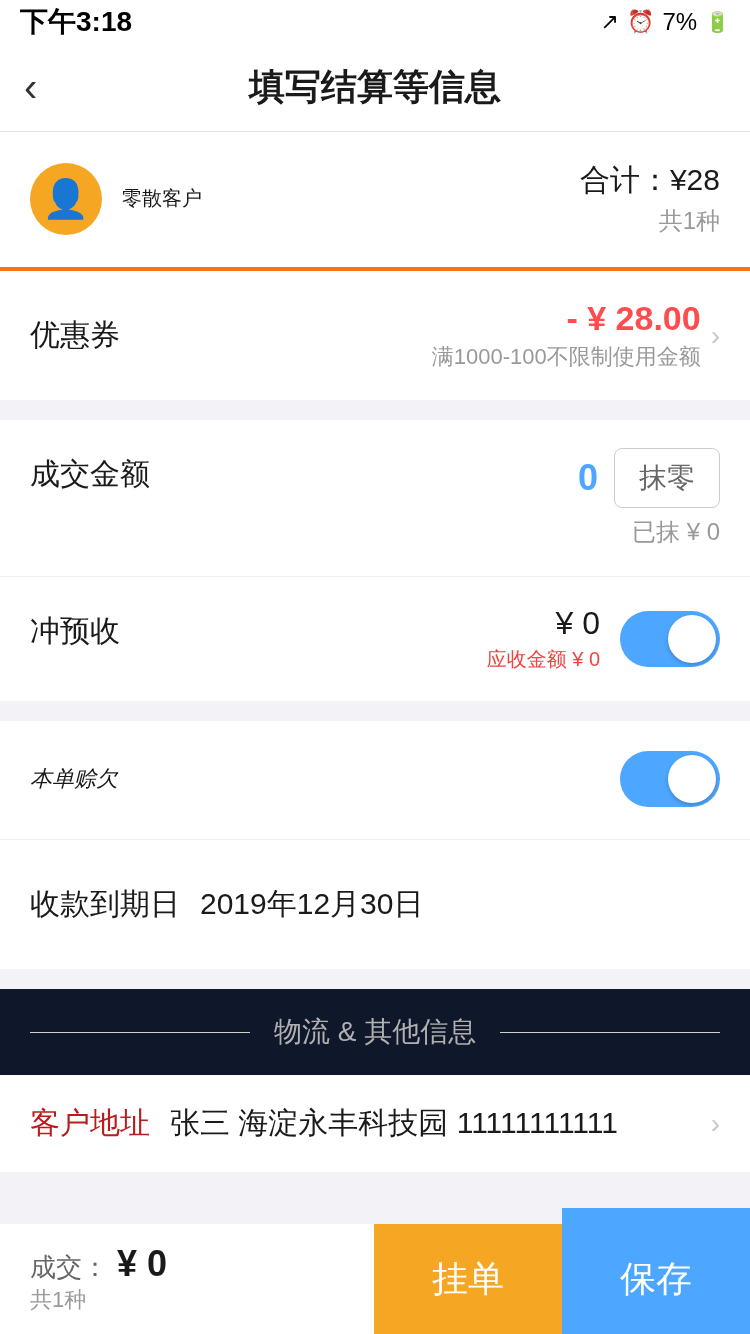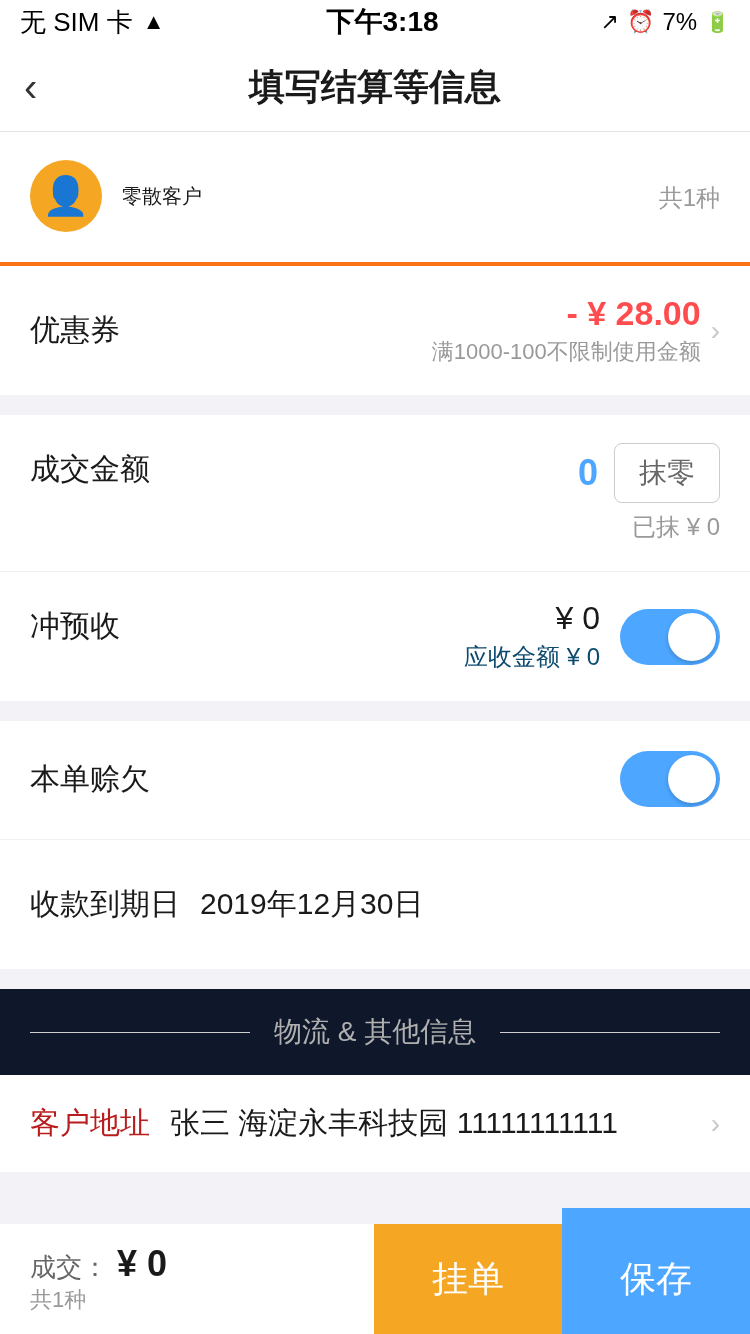--- a/index.html
+++ b/index.html
@@ -185,22 +185,22 @@
     .sub-text {
       font-size: 24px;
       color: #999;
     }
     .amount-value {
       font-size: 32px;
       color: #1a1a1a;
       font-weight: 500;
     }
     .amount-sub {
-      font-size: 24px;
-      color: #0c4a6e;
+      font-size: 20px;
+      color: #ef4444;
       margin-top: 4px;
     }
 
     
     .toggle {
       width: 100px;
       height: 56px;
       background: #4da6ff;
       border-radius: 28px;
       position: relative;
@@ -221,22 +221,23 @@
     
     .debt-row {
       background: #fff;
       padding: 30px 30px;
       display: flex;
       align-items: center;
       justify-content: space-between;
       margin-bottom: 2px;
     }
     .debt-label {
-      font-size: 30px;
-      color: #1a1a1a;
+      font-size: 22px;
+      color: #1a1a1a;
+      font-style: italic;
     }
 
     
     .due-date-row {
       background: #fff;
       padding: 44px 30px;
       display: flex;
       align-items: center;
       gap: 20px;
       border-top: 1px solid #f0f0f0;
@@ -361,24 +362,20 @@
       padding-top: 28px;
     }
     .form-row-top .form-label {
       padding-top: 6px;
     }
   </style>
 </head>
 <body>
 
 <div class="status-bar">
-  <div class="status-left">
-    <span>无 SIM 卡</span>
-    <span class="wifi-icon">▲</span>
-  </div>
   <div style="font-size:28px;font-weight:600;">下午3:18</div>
   <div class="status-right">
     <span style="font-size:22px;">↗</span>
     <span style="font-size:22px;">⏰</span>
     <span>7%</span>
     <span style="font-size:20px;">🔋</span>
   </div>
 </div>
 
 <div class="nav-bar">
@@ -390,20 +387,21 @@
 
   <div class="card">
     <div class="customer-row">
       <div class="customer-left">
         <div class="customer-avatar">
           <span>👤</span>
         </div>
         <span class="customer-name">零散客户</span>
       </div>
       <div class="customer-right">
+        <div class="total-label">合计：¥28</div>
         <div class="total-count">共1种</div>
       </div>
     </div>
 
     <div class="coupon-row">
       <span class="coupon-label">优惠券</span>
       <div class="coupon-right">
         <div class="coupon-right-content">
           <div class="coupon-amount">- ¥ 28.00</div>
           <div class="coupon-desc">满1000-100不限制使用金额</div>

